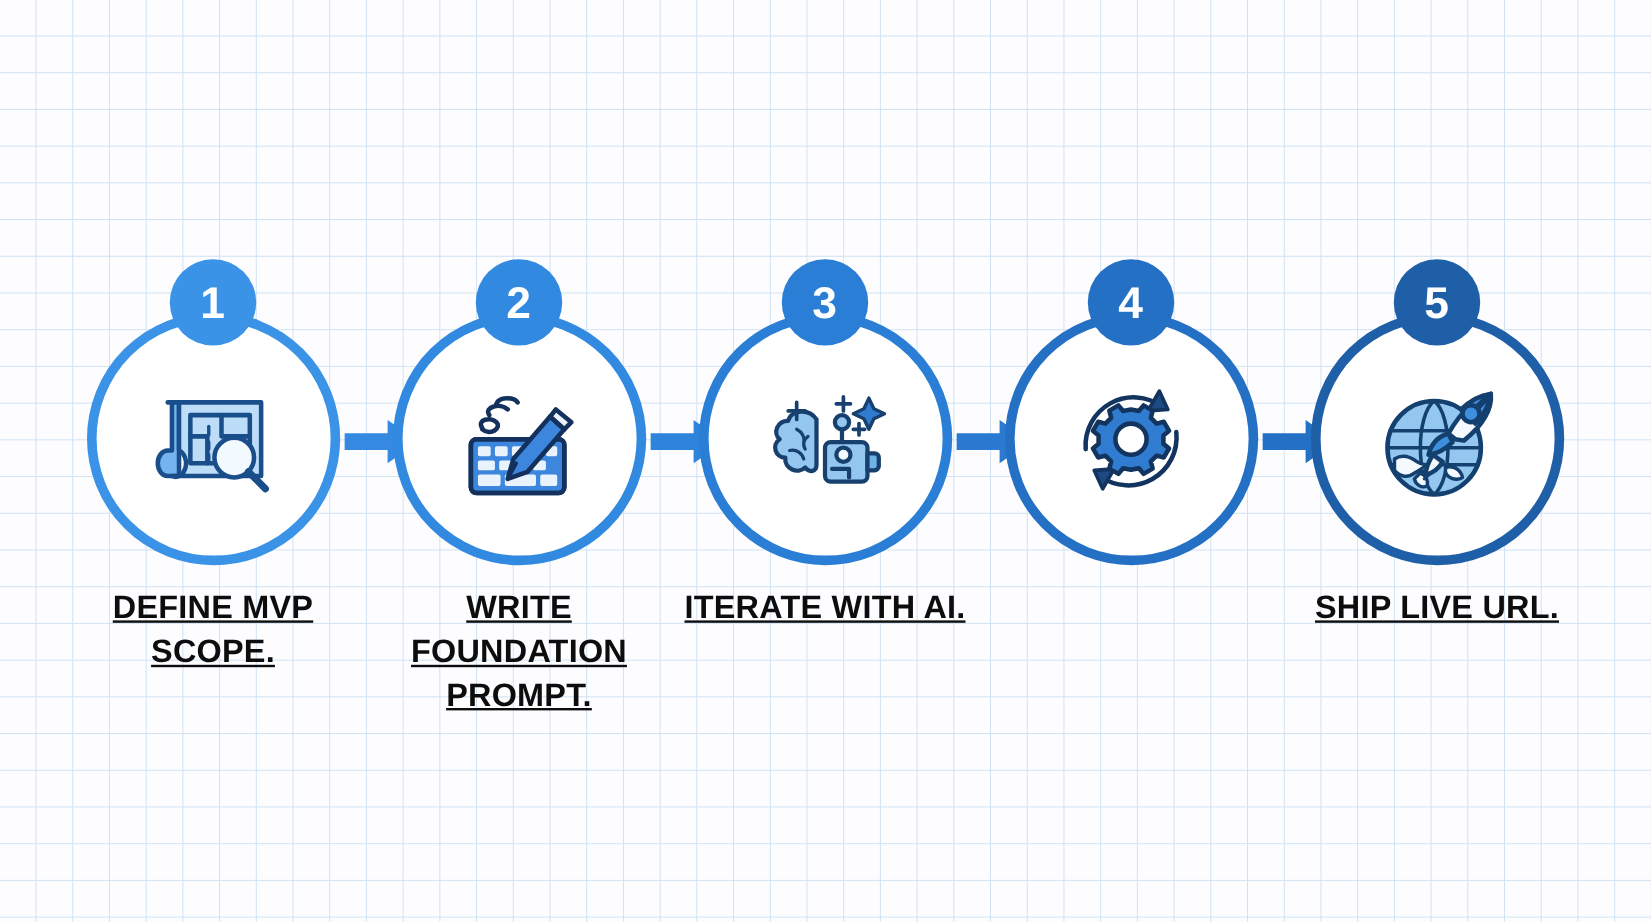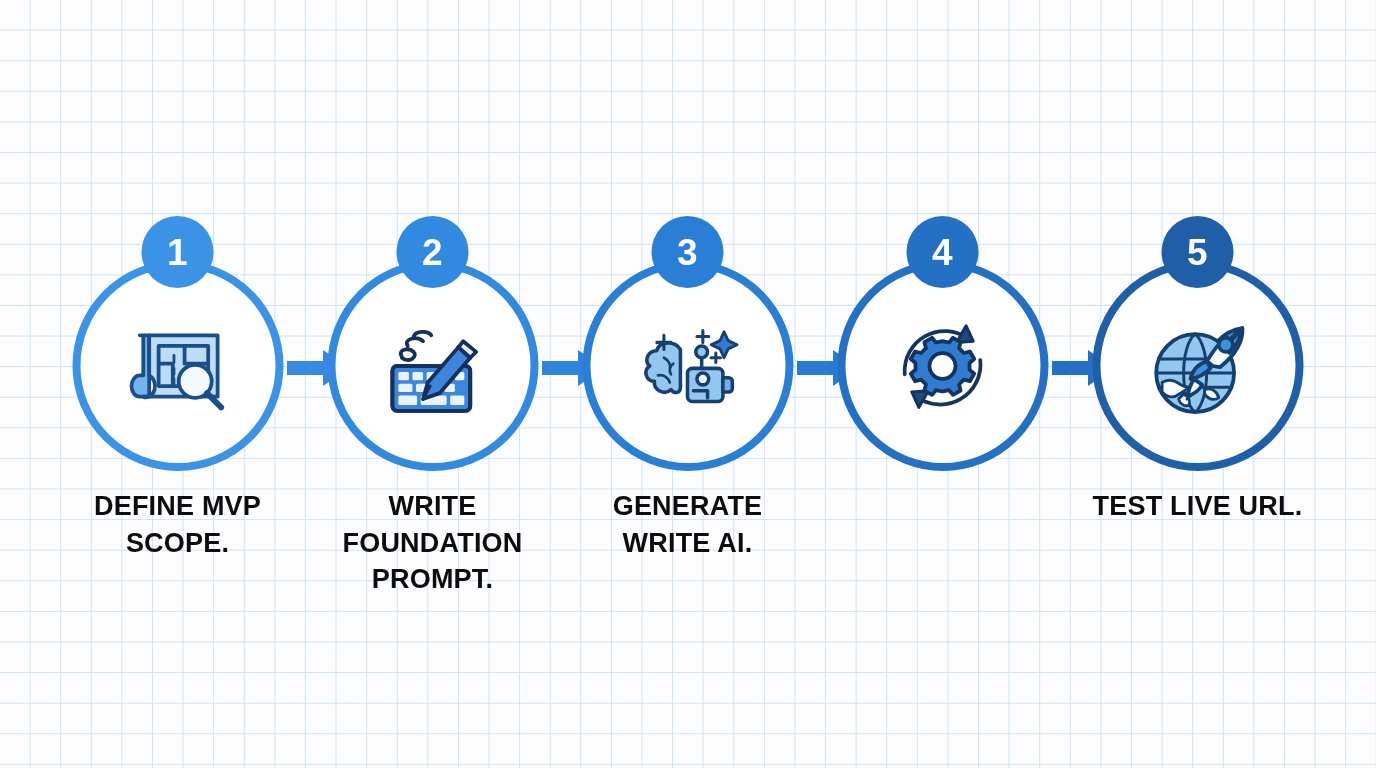--- a/index.html
+++ b/index.html
@@ -97,20 +97,21 @@
     left: 50%;
     top: 488px;
     transform: translateX(-50%);
     width: 240px;
     text-align: center;
     color: #0d0d0d;
     font-size: 27px;
     font-weight: bold;
     line-height: 1.36;
     letter-spacing: 0.2px;
+    text-decoration: underline;
   }
 
   .arrows-layer {
     position: absolute;
     inset: 0;
     pointer-events: none;
   }
   .arrow {
     position: absolute;
     top: 348px;
@@ -230,21 +231,21 @@
                 <path d="M74 43 v-4 M74 43 v4 M70 43 h4 M74 43 h4"></path>
               </g>
               <path d="M81 21 l3.5 7.5 L92 32 l-7.5 3.5 L81 43 l-3.5 -7.5 L70 32 l7.5 -3.5 Z" fill="#2f7cd0" stroke-width="2.4"></path>
             </g>
           </svg>
         </div>
         <div class="badge" style="background:#2a7ed6;">
           <span>3</span>
         </div>
       </div>
-      <div class="label">GENERATE WRITE AI.</div>
+      <div class="label">ITERATE WITH AI.</div>
     </div>
 
     <div class="step" style="left:815px;">
       <div class="circle-wrap">
         <div class="ring" style="border:8px solid #2470c4;"></div>
         <div class="icon-holder">
           <svg viewBox="0 0 100 100">
             <g stroke="#12345e" stroke-width="3.2" stroke-linejoin="round" stroke-linecap="round" fill="none">
               <path d="M18 57 a34 34 0 0 1 54 -30"></path>
               <path d="M70 16 l6 13 l-14 1 Z" fill="#1d4a82" stroke-width="2.6"></path>
@@ -282,17 +283,17 @@
               <path d="M58 46 c-7 2 -12 7 -14 15 c7 -1 12 -4 17 -9 Z" fill="#3f8fdf"></path>
               <path d="M47 61 c-3 5 -5 10 -5 14 c5 -1 9 -4 12 -9 Z" fill="#f4faff"></path>
               <path d="M43 68 l-9 6 M48 72 l-7 6" fill="none" stroke-width="2.2"></path>
             </g>
           </svg>
         </div>
         <div class="badge" style="background:#1f5fa8;">
           <span>5</span>
         </div>
       </div>
-      <div class="label">TEST LIVE URL.</div>
+      <div class="label">SHIP LIVE URL.</div>
     </div>
 
   </div>
 </div>
 
 </body></html>

